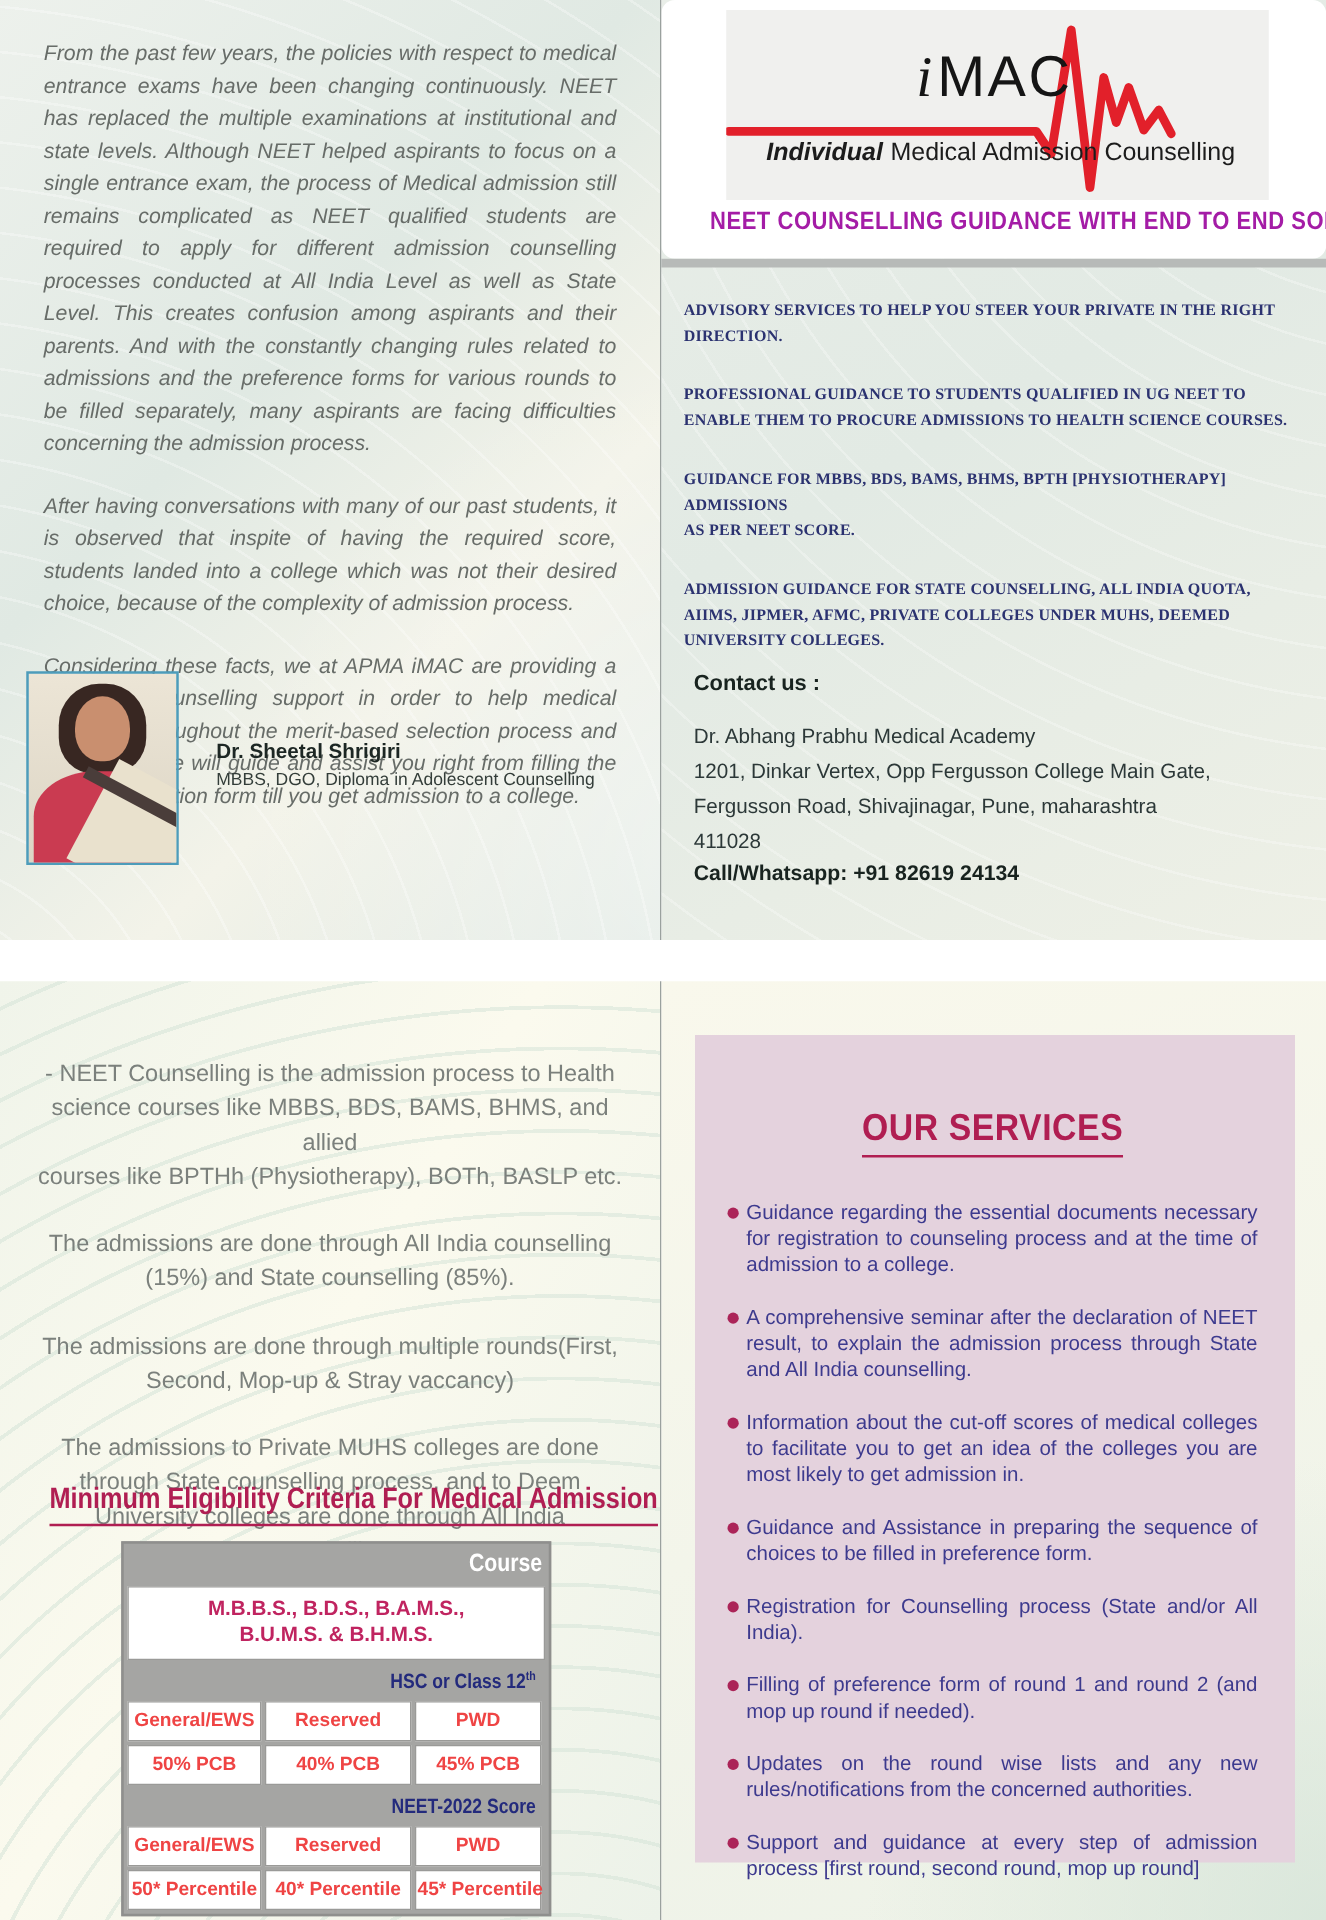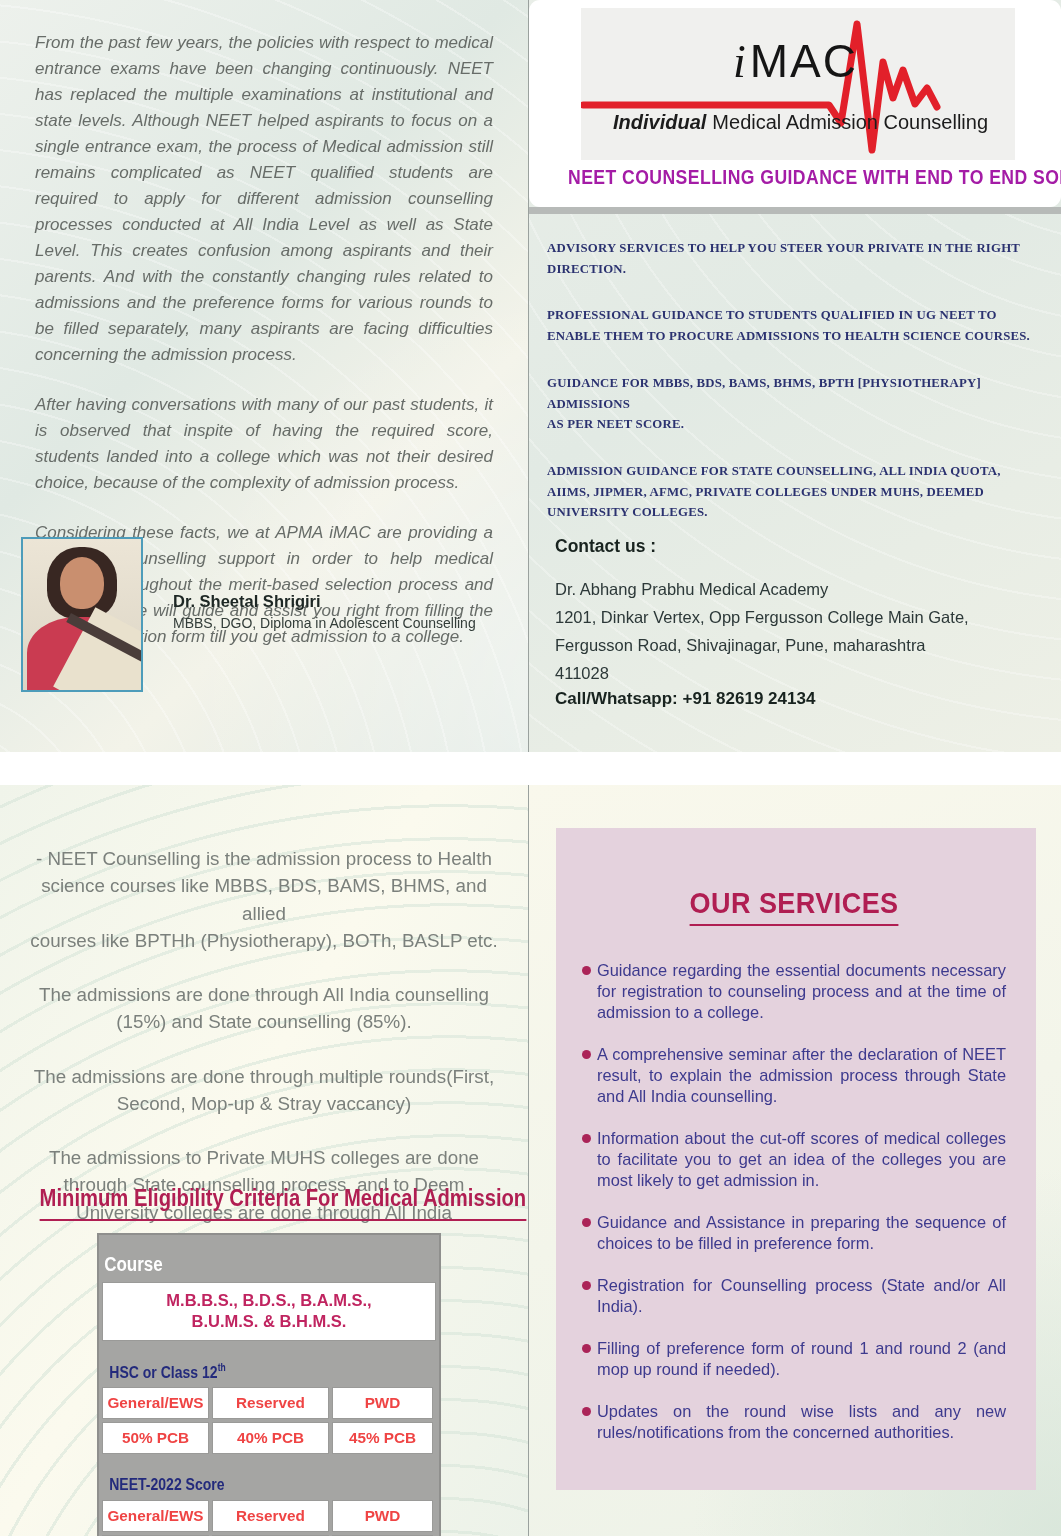--- a/index.html
+++ b/index.html
@@ -91,21 +91,21 @@
   .info-para{font-size:18.8px;line-height:1.45;white-space:pre-line;margin:0 0 27px 0;}
   .elig-title{position:absolute;left:0;width:528px;top:400px;text-align:center;white-space:nowrap;}
   .elig-title span{
     display:inline-block;transform:scaleX(.86);transform-origin:center;
     color:#b01e52;font-weight:bold;font-size:23.5px;border-bottom:2.5px solid #b01e52;padding-bottom:7px;
   }
   .elig-table{
     position:absolute;left:97px;top:448px;width:340px;background:#a5a5a3;
     border:2px solid #8f8f8d;
   }
-  .t-head{padding:18px 0 6px 0;text-align:left;}
+  .t-head{padding:5px 0 6px 0;text-align:right;}
   .t-head .hx{display:inline-block;transform:scaleX(.85);transform-origin:center;white-space:nowrap;}
   .t-course{color:#ffffff;font-weight:bold;font-size:20px;}
   .t-sub{color:#232a7c;font-weight:bold;font-size:16.5px;}
   .t-sub sup{font-size:10px;}
   .t-cell-full{
     background:#ffffff;margin:0 3px 3px 3px;padding:7px 4px;text-align:center;
     color:#c02460;font-weight:bold;font-size:16.5px;line-height:1.3;white-space:pre-line;border:1px solid #9a9a98;
   }
   .t-row{display:grid;grid-template-columns:107px 117px 101px;gap:3px;padding:0 3px 3px 3px;}
   .t-cell{
@@ -243,15 +243,16 @@
     <div class="pink-panel">
       <div class="services-title"><span>OUR SERVICES</span></div>
 
       <div class="svc-item"><span class="svc-dot"></span><span>Guidance regarding the essential documents necessary for registration to counseling process and at the time of admission to a college.</span></div>
       <div class="svc-item"><span class="svc-dot"></span><span>A comprehensive seminar after the declaration of NEET result, to explain the admission process through State and All India counselling.</span></div>
       <div class="svc-item"><span class="svc-dot"></span><span>Information about the cut-off scores of medical colleges to facilitate you to get an idea of the colleges you are most likely to get admission in.</span></div>
       <div class="svc-item"><span class="svc-dot"></span><span>Guidance and Assistance in preparing the sequence of choices to be filled in preference form.</span></div>
       <div class="svc-item"><span class="svc-dot"></span><span>Registration for Counselling process (State and/or All India).</span></div>
       <div class="svc-item"><span class="svc-dot"></span><span>Filling of preference form of round 1 and round 2 (and mop up round if needed).</span></div>
       <div class="svc-item"><span class="svc-dot"></span><span>Updates on the round wise lists and any new rules/notifications from the concerned authorities.</span></div>
+      <div class="svc-item"><span class="svc-dot"></span><span>Support and guidance at every step of admission process [first round, second round, mop up round]</span></div>
     </div>
   </div>
 </div>
 
 </body></html>

